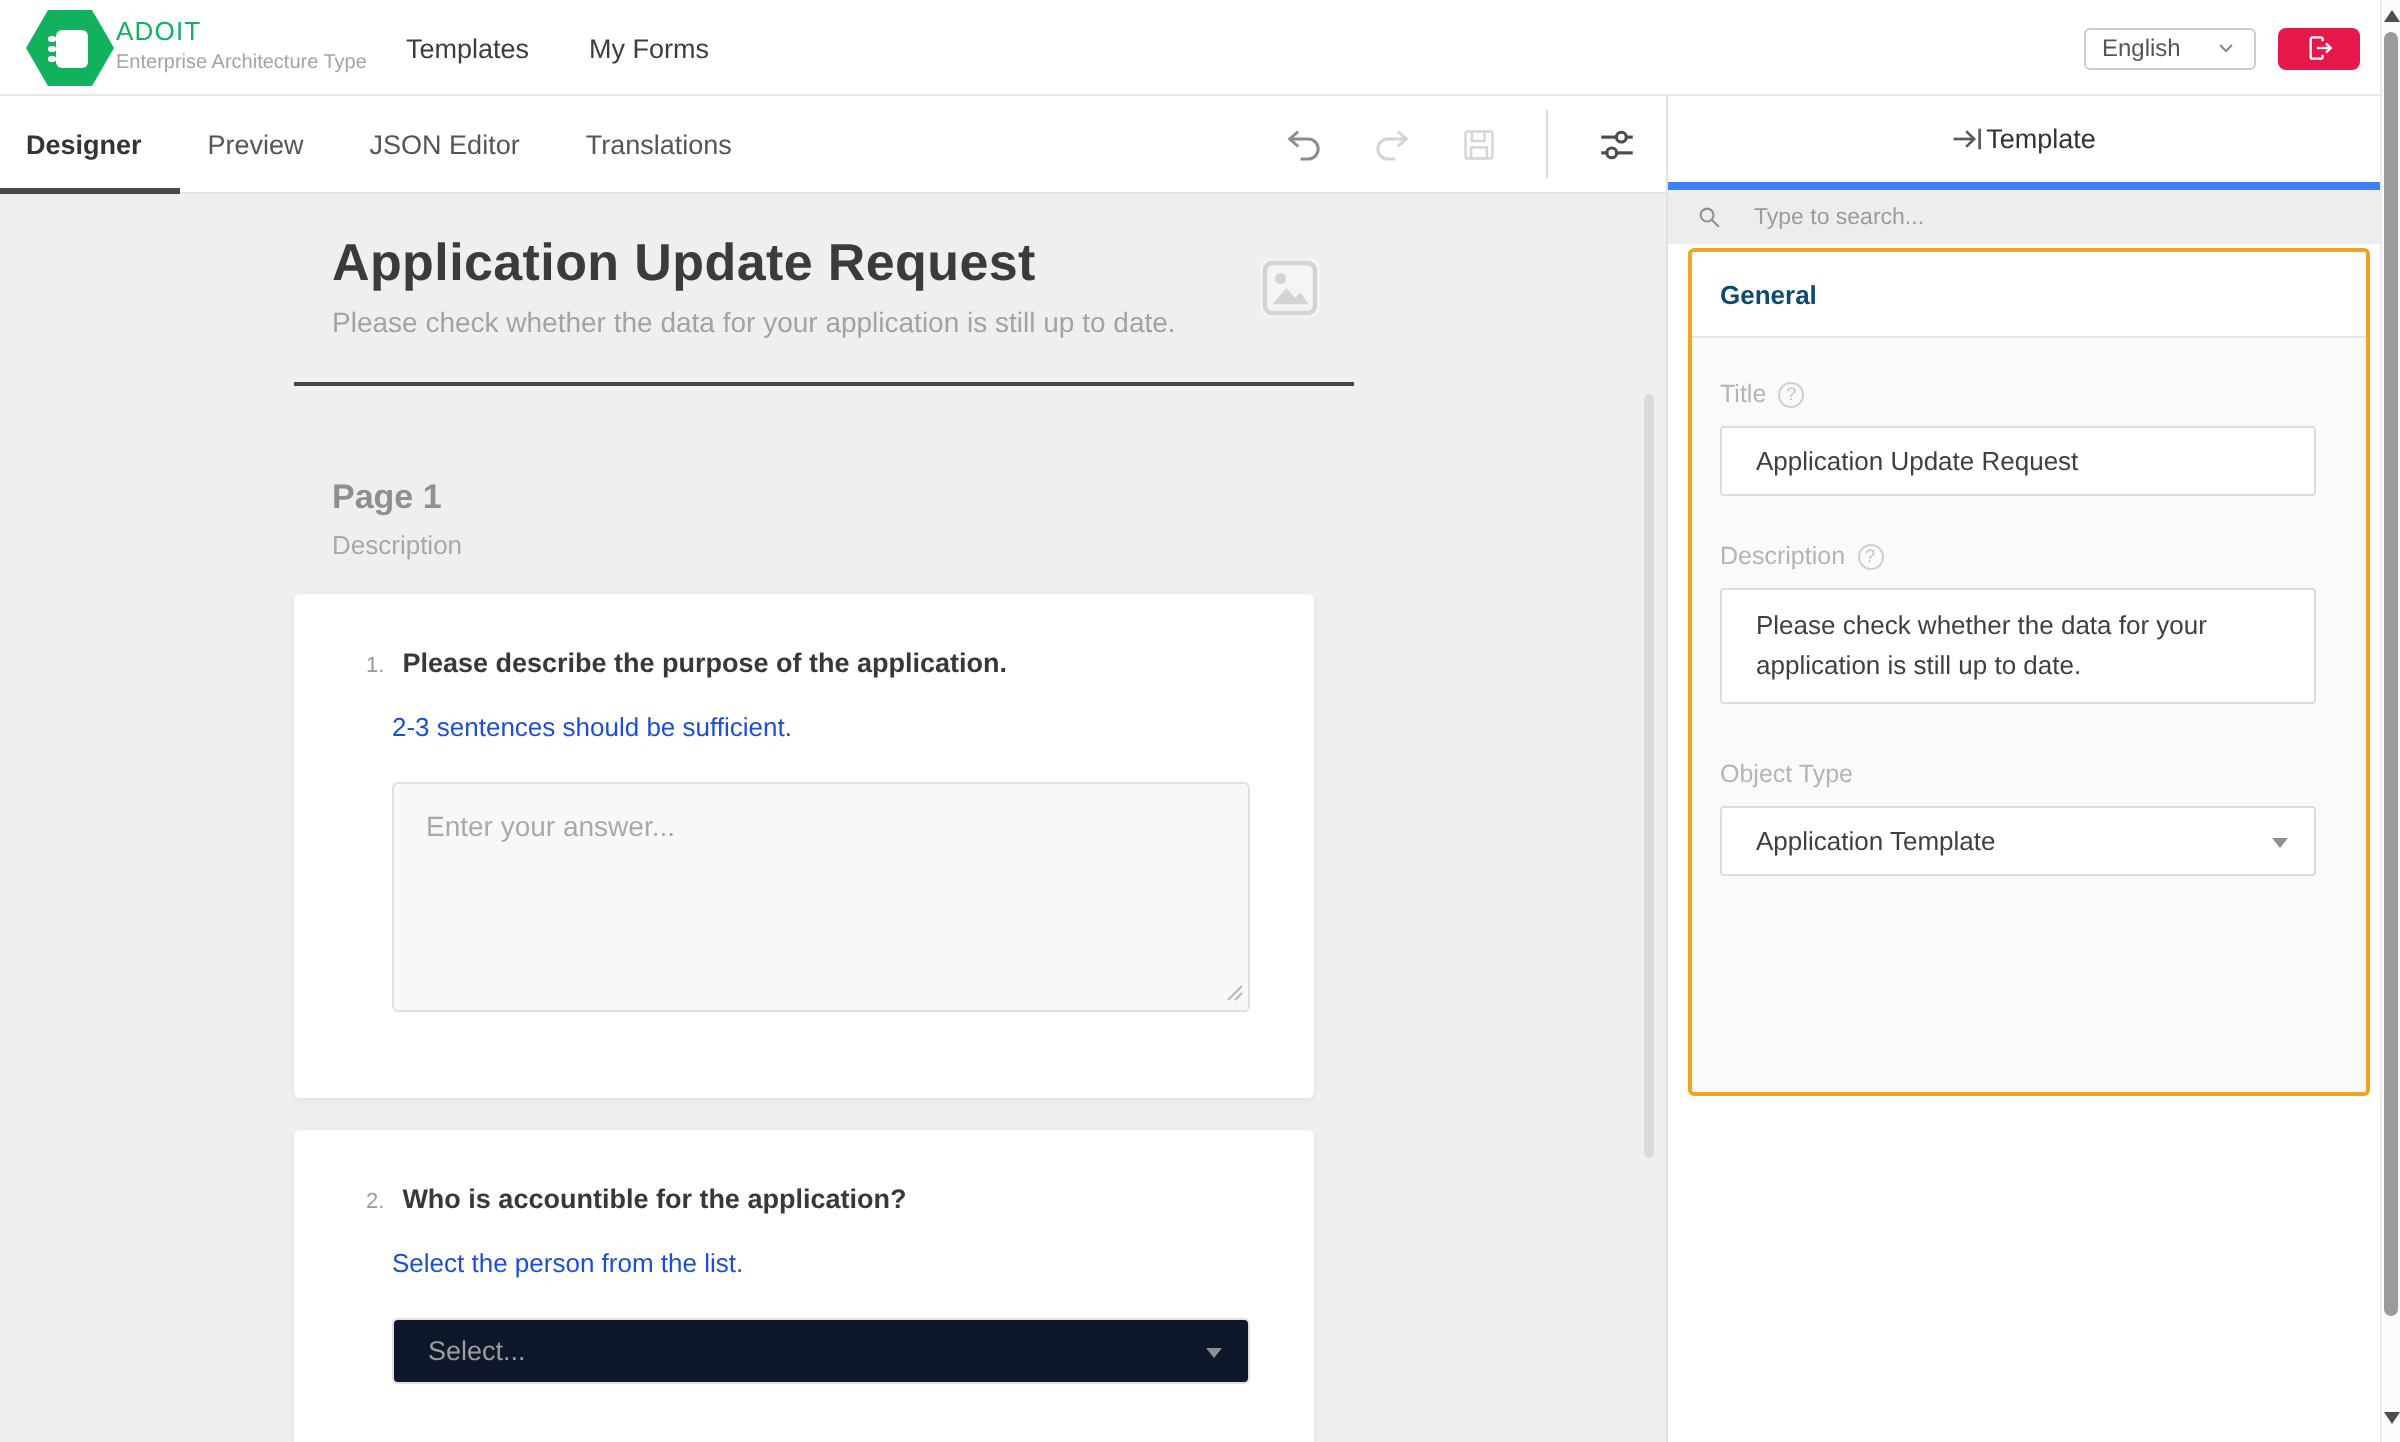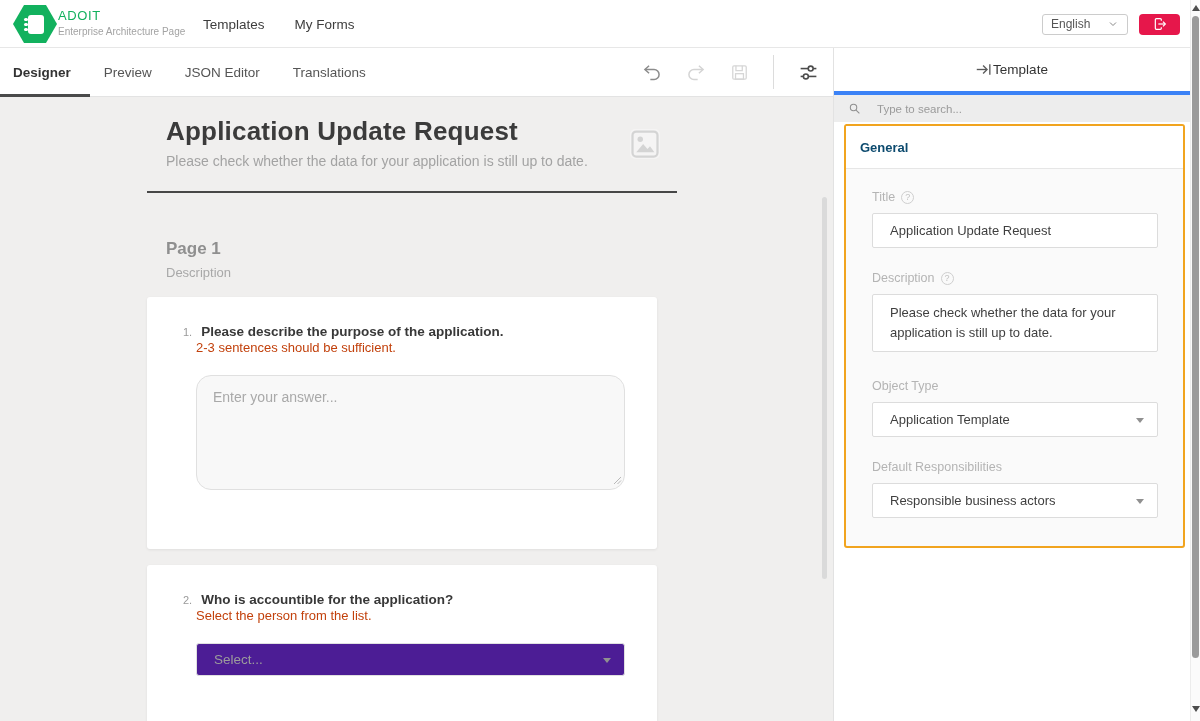--- a/index.html
+++ b/index.html
@@ -38,21 +38,21 @@
   
   .panel { position:absolute; left:833px; top:48px; width:357px; height:673px; background:#fff; border-left:1px solid #e2e2e2; }
   .panel-header { height:47px; border-bottom:4px solid #3b82f6; display:flex; align-items:center; justify-content:center; padding:0 16px 0 14px; background:#fff; }
   .panel-title { font-size:13.5px; color:#333; }
   .panel-search { height:27px; background:#ededed; display:flex; align-items:center; padding-left:14px; gap:15px; }
   .panel-search input { background:transparent; border:none; outline:none; font-size:11.5px; color:#777; width:250px; font-family:"Liberation Sans",sans-serif; }
   .panel-search input::placeholder { color:#9b9b9b; }
   .prop-box { position:absolute; left:10px; top:76px; width:341px; height:424px; border:2px solid #f1a41f; border-radius:3px; background:#fafafa; overflow:hidden; }
   .section-header { height:43px; background:#fff; border-bottom:1px solid #e6e6e6; display:flex; align-items:center; padding-left:14px; }
   .section-title { font-size:13px; font-weight:bold; color:#0c4a6e; }
-  .section-body { padding:21px 25px 0 26px; }
+  .section-body { padding:21px 25px 0 14px; }
   .field { margin-bottom:23px; }
   .field-label { display:flex; align-items:center; gap:6px; font-size:12.5px; color:#b4b4b4; margin-bottom:9px; }
   .help-icon { width:13px; height:13px; border:1px solid #cfcfcf; border-radius:50%; color:#c2c2c2; font-size:9px; line-height:11px; text-align:center; display:inline-block; }
   .text-input { width:100%; height:35px; border:1px solid #dcdcdc; border-radius:2px; background:#fff; padding:0 17px; font-size:13px; color:#3f3f3f; font-family:"Liberation Sans",sans-serif; outline:none; }
   .textarea-input { width:100%; height:58px; border:1px solid #dcdcdc; border-radius:2px; background:#fff; padding:8px 17px; font-size:13px; color:#3f3f3f; line-height:1.5; resize:none; font-family:"Liberation Sans",sans-serif; outline:none; }
   .select-box { position:relative; width:100%; height:35px; border:1px solid #dcdcdc; border-radius:2px; background:#fff; display:flex; align-items:center; padding:0 17px; font-size:13px; color:#3f3f3f; cursor:pointer; }
   .caret-down { position:absolute; right:13px; top:50%; margin-top:-2px; width:0; height:0; border-left:4px solid transparent; border-right:4px solid transparent; border-top:5px solid #909090; }
 
   
   .canvas { position:absolute; left:0; top:97px; width:833px; height:624px; background:#f0efee; overflow:hidden; }
@@ -61,26 +61,26 @@
   .title-rule { position:absolute; left:147px; top:94px; width:530px; height:2px; background:#474747; }
   .img-placeholder { position:absolute; left:630px; top:32px; width:30px; height:30px; border-radius:5px; background:rgba(255,255,255,0.35); display:flex; align-items:center; justify-content:center; }
   .page-title { position:absolute; left:166px; top:142px; font-size:17px; font-weight:bold; color:#8f8f8f; }
   .page-desc { position:absolute; left:166px; top:168px; font-size:13px; color:#a8a8a8; }
   .q-card { position:absolute; left:147px; width:510px; background:#fff; border-radius:3px; box-shadow:0 1px 3px rgba(0,0,0,0.07); }
   .card-1 { top:200px; height:252px; }
   .card-2 { top:468px; height:200px; }
   .q-row { display:flex; align-items:baseline; gap:9px; padding:27px 0 0 36px; }
   .q-num { font-size:11px; color:#9a9a9a; }
   .q-title { font-size:13.5px; font-weight:bold; color:#383838; }
-  .q-hint { margin:1px 0 0 49px; font-size:13px; color:#c2410c; }
+  .q-hint { margin:17px 0 0 49px; font-size:13px; color:#1d4ed8; }
   .answer-textarea-wrap { position:relative; margin:20px 0 0 49px; width:429px; height:115px; }
-  .answer-textarea { width:429px; height:115px; background:#f8f8f8; border:1px solid #e0e0e0; border-radius:15px; padding:13px 16px; font-size:14px; color:#555; resize:none; font-family:"Liberation Sans",sans-serif; outline:none; }
+  .answer-textarea { width:429px; height:115px; background:#f8f8f8; border:1px solid #e0e0e0; border-radius:3px; padding:13px 16px; font-size:14px; color:#555; resize:none; font-family:"Liberation Sans",sans-serif; outline:none; }
   .answer-textarea::placeholder { color:#a9a9a9; }
   .resize-handle { position:absolute; right:3px; bottom:5px; }
-  .answer-select { position:relative; margin:20px 0 0 49px; width:429px; height:33px; background:#4c1d95; border:1px solid #e0e0e0; border-radius:3px; display:flex; align-items:center; padding:0 17px; font-size:13.5px; color:#9c9c9c; cursor:pointer; }
+  .answer-select { position:relative; margin:20px 0 0 49px; width:429px; height:33px; background:#0f172a; border:1px solid #e0e0e0; border-radius:3px; display:flex; align-items:center; padding:0 17px; font-size:13.5px; color:#9c9c9c; cursor:pointer; }
 
   
   .canvas-scroll-thumb { position:absolute; left:822px; top:100px; width:5px; height:382px; background:#dadada; border-radius:3px; }
   .win-scrollbar { position:absolute; right:0; top:0; width:10px; height:721px; background:#fbfbfb; border-left:1px solid #ececec; }
   .win-scroll-up { position:absolute; top:5px; left:1px; width:0; height:0; border-left:4px solid transparent; border-right:4px solid transparent; border-bottom:6px solid #4d4d4d; }
   .win-scroll-thumb { position:absolute; top:16px; left:1px; width:7px; height:642px; background:#9b9b9b; border-radius:4px; }
   .win-scroll-down { position:absolute; top:706px; left:1px; width:0; height:0; border-left:4px solid transparent; border-right:4px solid transparent; border-top:6px solid #4d4d4d; }
 
   svg { display:block; }
 </style>
@@ -88,21 +88,21 @@
 <body>
 
 <div class="app">
 
   <header class="topbar">
     <div class="logo-mark">
       <div class="logo-book"></div>
     </div>
     <div class="brand">
       <div class="brand-name">ADOIT</div>
-      <div class="brand-tag">Enterprise Architecture Page</div>
+      <div class="brand-tag">Enterprise Architecture Type</div>
     </div>
     <nav class="topnav">
       <span class="topnav-item">Templates</span>
       <span class="topnav-item">My Forms</span>
     </nav>
     <div class="top-right">
       <div class="lang-select">
         <span>English</span>
         <svg width="12" height="12" viewBox="0 0 24 24">
           <polyline points="6,9 12,15 18,9" fill="none" stroke="#888" stroke-width="2"></polyline>
@@ -239,29 +239,20 @@
         <div class="field">
           <div class="field-label">
             <span>Object Type</span>
           </div>
           <div class="select-box">
             <span>Application Template</span>
             <span class="caret-down"></span>
           </div>
         </div>
 
-        <div class="field">
-          <div class="field-label">
-            <span>Default Responsibilities</span>
-          </div>
-          <div class="select-box">
-            <span>Responsible business actors</span>
-            <span class="caret-down"></span>
-          </div>
-        </div>
 
       </div>
     </div>
   </aside>
 
   <div class="win-scrollbar">
     <div class="win-scroll-up"></div>
     <div class="win-scroll-thumb"></div>
     <div class="win-scroll-down"></div>
   </div>

